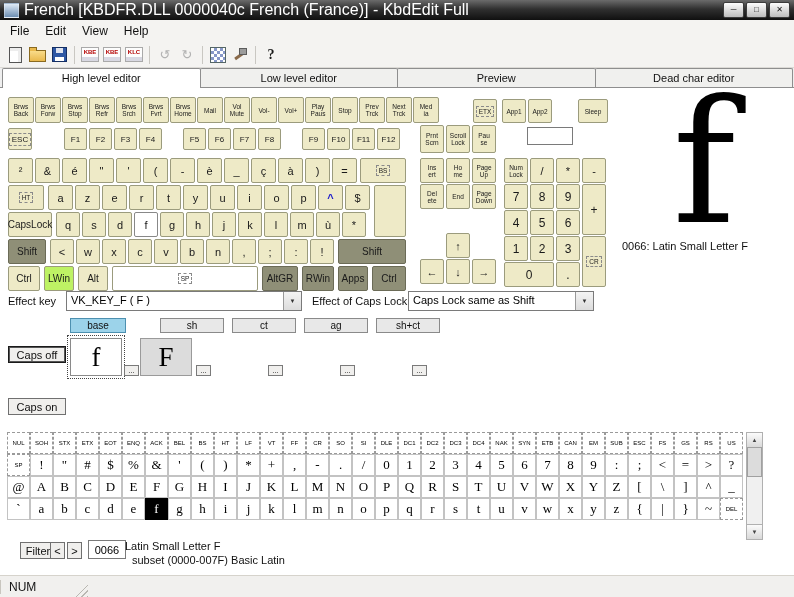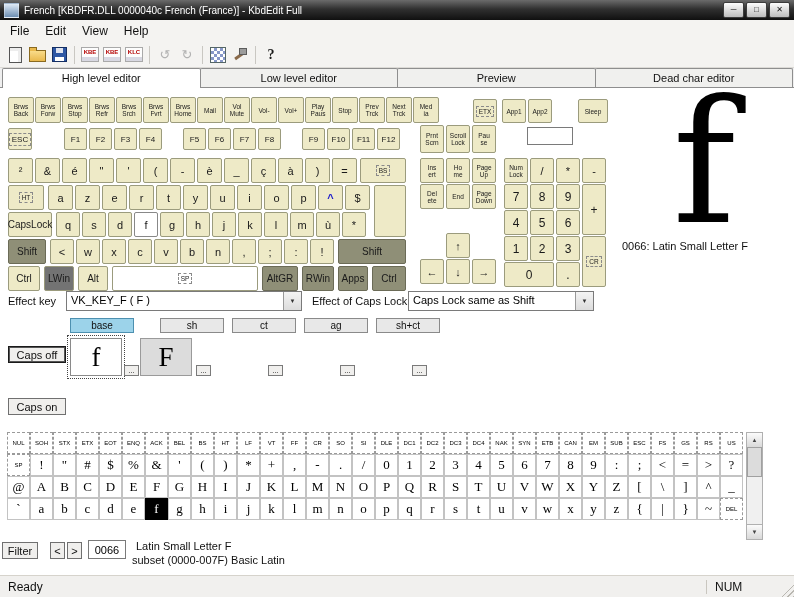--- a/index.html
+++ b/index.html
@@ -1,20 +1,20 @@
 <!DOCTYPE html>
 <html><head>
 <meta charset="utf-8">
 <style>
   html,body{margin:0;padding:0;background:#9a9a9a;font-family:"Liberation Sans",sans-serif;}
   .window{position:relative;width:794px;height:597px;background:#fff;overflow:hidden;box-shadow:0 0 0 2px #2e2e2e inset;}
   
   .titlebar{position:absolute;left:0;top:0;width:100%;height:20px;background:linear-gradient(#6b6b6b,#303030 45%,#101010);display:flex;align-items:center;padding:0 4px;box-sizing:border-box;}
   .appicon{width:13px;height:13px;background:linear-gradient(#dfeaf6,#6d8fb3);border:1px solid rgba(255,255,255,.35);margin-right:5px;flex:none;}
-  .title{flex:1;color:#fff;font-size:10px;white-space:nowrap;overflow:hidden;text-overflow:ellipsis;}
+  .title{flex:1;color:#fff;font-size:16px;white-space:nowrap;overflow:hidden;text-overflow:ellipsis;}
   .winbtns{display:flex;flex:none;}
   .wbtn{width:19px;height:14px;margin-left:2px;background:linear-gradient(#fdfdfd,#bdbdbd);border:1px solid #3c3c3c;border-radius:2px;color:#111;font-size:8px;line-height:12px;display:flex;align-items:center;justify-content:center;}
   
   .menubar{position:absolute;left:0;top:20px;width:100%;height:22px;background:#f4f3f1;display:flex;align-items:center;padding-left:2px;box-sizing:border-box;}
   .menu-item{padding:3px 8px;font-size:12px;color:#111;}
   .toolbar{position:absolute;left:0;top:42px;width:100%;height:26px;background:#f4f3f1;border-bottom:1px solid #dcdad6;display:flex;align-items:center;padding:0 4px;box-sizing:border-box;}
   .tbtn{width:22px;height:22px;display:flex;align-items:center;justify-content:center;flex:none;}
   .tsep{width:1px;height:18px;background:#c9c7c2;margin:0 4px;flex:none;}
   .ic{display:block;}
   .ic-new-file-icon{width:11px;height:14px;background:#fff;border:1px solid #555;box-shadow:inset -3px 3px 0 rgba(0,0,0,.07);}
@@ -38,21 +38,21 @@
   .main{position:absolute;left:0;top:88px;width:794px;height:487px;background:#fff;}
   .kbarea{position:absolute;left:0;top:0;width:612px;height:212px;}
   .key{position:absolute;box-sizing:border-box;background:#eeeac7;border:1px solid #9b9b7d;border-radius:2px;display:flex;align-items:center;justify-content:center;text-align:center;font-size:11px;color:#1a1a1a;}
   .key .klabel{white-space:pre-line;}
   .key.tiny{font-size:6.5px;line-height:7px;}
   .key.fn{font-size:8px;}
   .key.m{font-size:10px;}
   .key.num{font-size:12px;}
   .key.arrow{font-size:11px;}
   .key.dark{background:#8f8f77;border-color:#6b6b57;}
-  .key.win{background:#737373;}
+  .key.win{background:#bef264;}
   .key.sel{background:#fff;border-color:#888;}
   .key.sp{background:#fff;}
   .key.blue{color:#1a1acc;font-weight:bold;}
   .key.ctl .klabel,.key.sp .klabel{border:1px dashed #8a8a8a;padding:1px 2px;}
   .kbox{position:absolute;border:1px solid #7a7a7a;background:#fff;font-size:11px;padding:0 2px;box-sizing:border-box;}
   .preview{position:absolute;left:616px;top:0;width:176px;height:150px;display:flex;align-items:center;justify-content:center;overflow:visible;}
   .bigchar{font-family:"DejaVu Serif",serif;font-size:170px;line-height:135px;color:#000;}
   .caption{position:absolute;font-size:11px;color:#111;white-space:nowrap;}
   .lbl{position:absolute;font-size:11px;color:#111;white-space:nowrap;}
   .combo{position:absolute;background:#fff;border:1px solid #7a7a7a;display:flex;align-items:stretch;box-sizing:border-box;}
@@ -562,21 +562,21 @@
       <span class="combo-text">VK_KEY_F ( F )</span>
       <span class="combo-btn">▼</span>
     </div>
     <div class="lbl" style="left:312px;top:207px">Effect of Caps Lock</div>
     <div class="combo" style="left:408px;top:203px;width:186px;height:20px">
       <span class="combo-text">Caps Lock same as Shift</span>
       <span class="combo-btn">▼</span>
     </div>
 
     <div>
-        <div class="modbtn active" style="left: 70px; width: 64px;">base</div>
+        <div class="modbtn active" style="left: 70px; width: 56px;">base</div>
         <div class="modbtn" style="left: 160px; width: 64px;">sh</div>
         <div class="modbtn" style="left: 232px; width: 64px;">ct</div>
         <div class="modbtn" style="left: 304px; width: 64px;">ag</div>
         <div class="modbtn" style="left: 376px; width: 64px;">sh+ct</div>
       </div>
 
     <button class="pbtn pdef" style="left:8px;top:258px;width:58px;height:17px">Caps off</button>
     <div class="cell cell-white" style="left:70px;top:250px">
       <span class="cellchar">f</span>
     </div>
@@ -719,28 +719,27 @@
         <div class="cmcell" style="left: 667px; top: 66px;">}</div>
         <div class="cmcell" style="left: 690px; top: 66px;">~</div>
         <div class="cmcell cmctl" style="left: 713px; top: 66px;">DEL</div>
       </div>
     <div class="vscroll">
       <div class="sbbtn" style="top:0">▲</div>
       <div class="sbthumb"></div>
       <div class="sbbtn sbdown">▼</div>
     </div>
 
-    <button class="pbtn" style="left:2px;top:454px;width:36px;height:17px">Filter</button>
+    <button class="pbtn" style="left:20px;top:454px;width:36px;height:17px">Filter</button>
     <button class="pbtn" style="left:50px;top:454px;width:15px;height:17px">&lt;</button>
     <button class="pbtn" style="left:67px;top:454px;width:15px;height:17px">&gt;</button>
     <input class="codebox" style="left: 88px; top: 452px; width: 38px; height: 19px;" value="0066">
-    <div class="lbl" style="left:136px;top:452px">Latin Small Letter F</div>
+    <div class="lbl" style="left:125px;top:452px">Latin Small Letter F</div>
     <div class="lbl" style="left:132px;top:466px">subset (0000-007F) Basic Latin</div>
 
   </div>
 
   <div class="statusbar">
-    <span class="spane sgrow">Ready</span>
     <span class="spane snum">NUM</span>
     <span class="grip"></span>
   </div>
 
 </div>
 
 </body></html>

